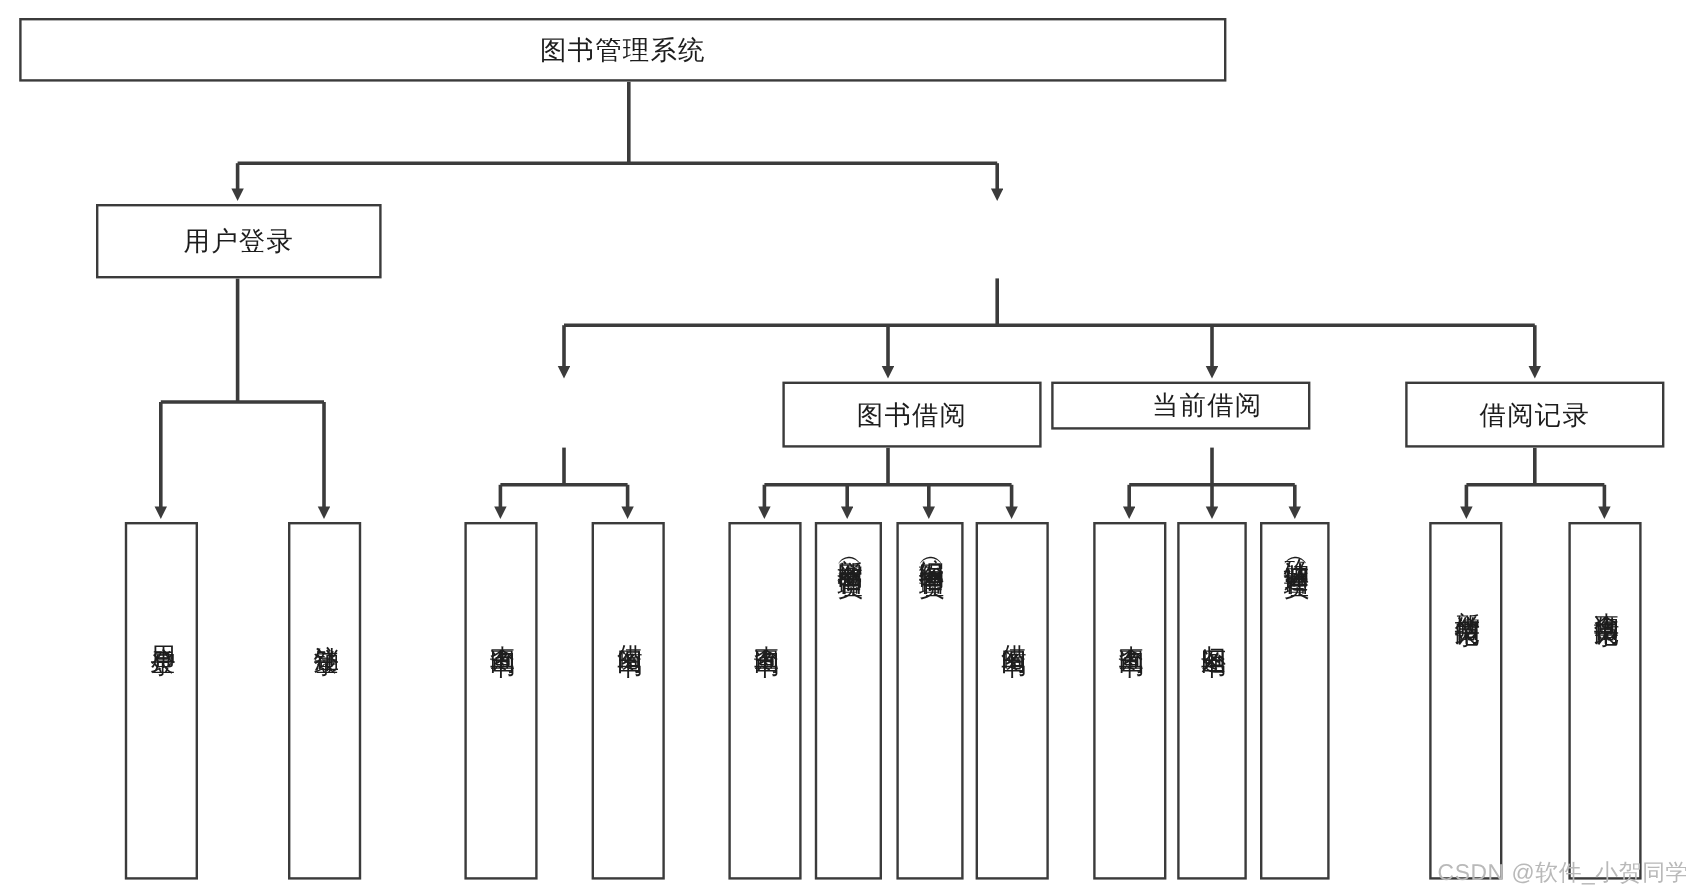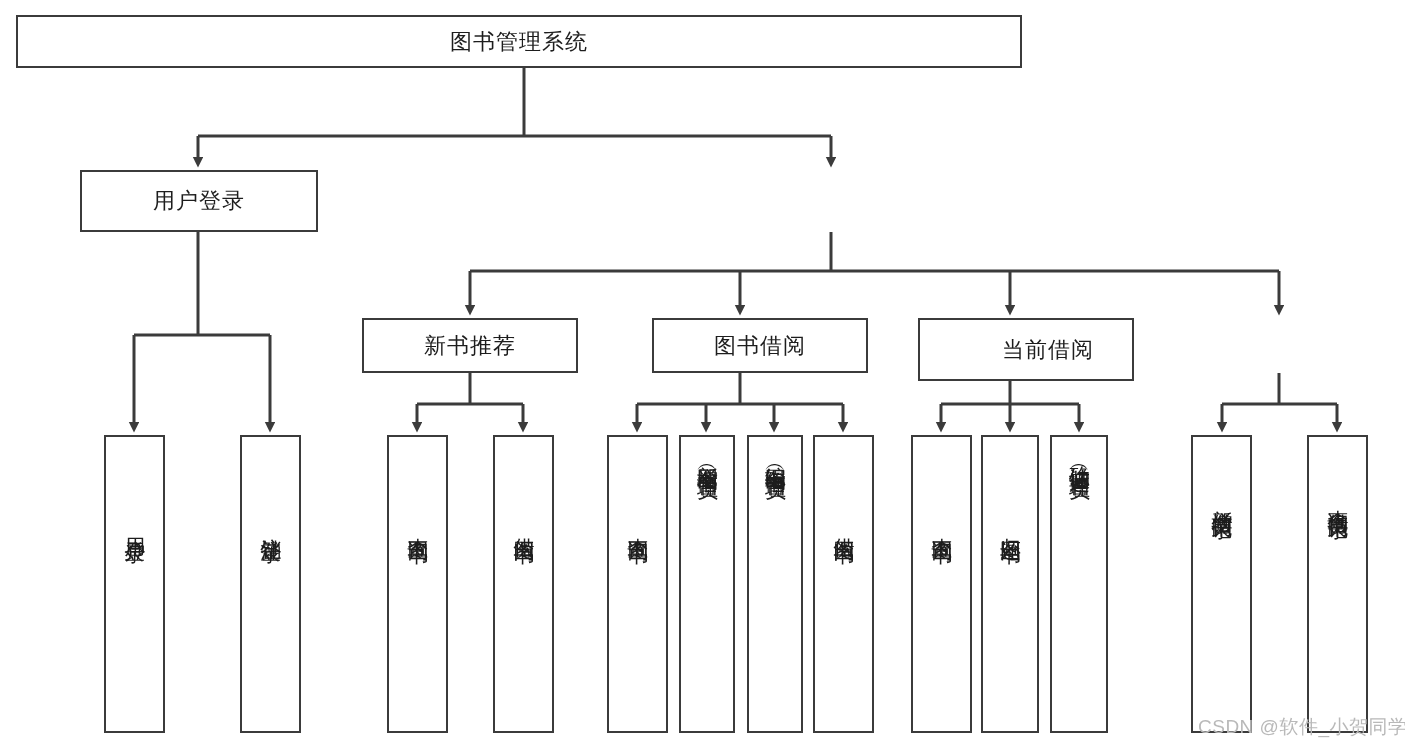--- a/index.html
+++ b/index.html
@@ -128,28 +128,28 @@
   </svg>
 
   <div class="node horiz" style="left:16px; top:15px; width:1006px; height:53px;">
     <span>图书管理系统</span>
   </div>
 
   <div class="node horiz" style="left:80px; top:170px; width:238px; height:62px;">
     <span>用户登录</span>
   </div>
 
-  <div class="node horiz" style="left:362px; top:318px; width:216px; height:55px;">
-    <span>新书推荐</span>
-  </div>
   <div class="node horiz" style="left:652px; top:318px; width:216px; height:55px;">
     <span>图书借阅</span>
   </div>
-  <div class="node horiz" style="left:918px; top:318px; width:216px; height:63px;padding-left:44px;">
+  <div class="node horiz" style="left:876px; top:318px; width:216px; height:40px;padding-left:44px;">
     <span>当前借阅</span>
+  </div>
+  <div class="node horiz" style="left:1171px; top:318px; width:216px; height:55px;">
+    <span>借阅记录</span>
   </div>
 
   <div class="node vert mid" style="left:104px; top:435px; width:61px; height:298px;">
     <span class="vtext">用户登录</span>
   </div>
   <div class="node vert mid" style="left:240px; top:435px; width:61px; height:298px;">
     <span class="vtext">注销登录</span>
   </div>
 
   <div class="node vert mid" style="left:387px; top:435px; width:61px; height:298px;">

